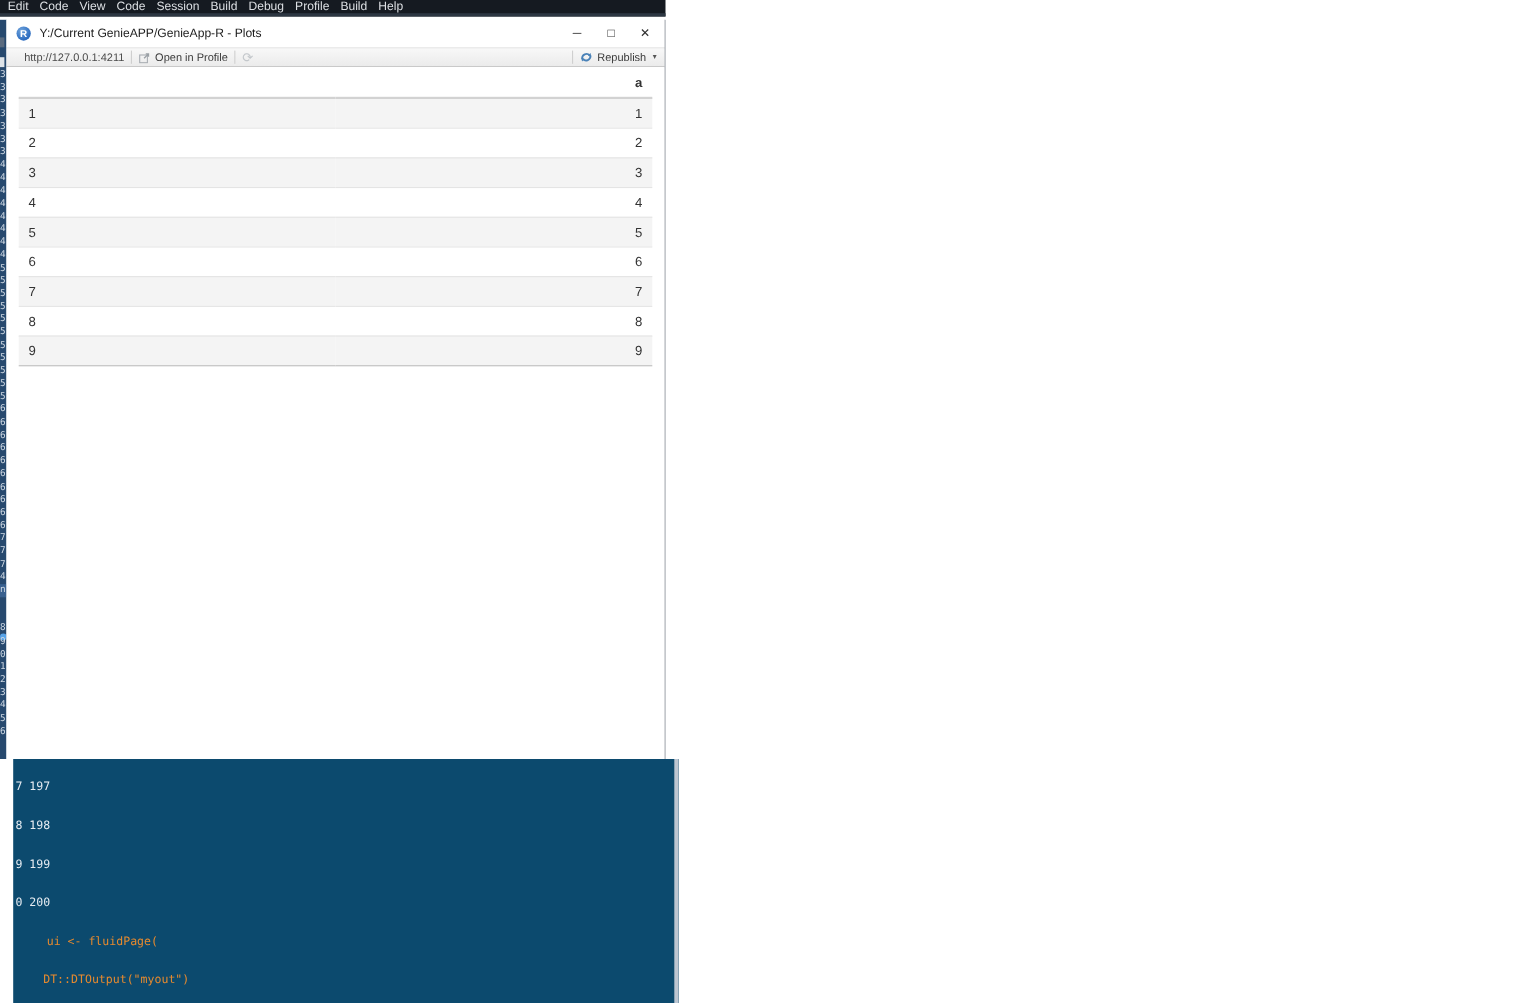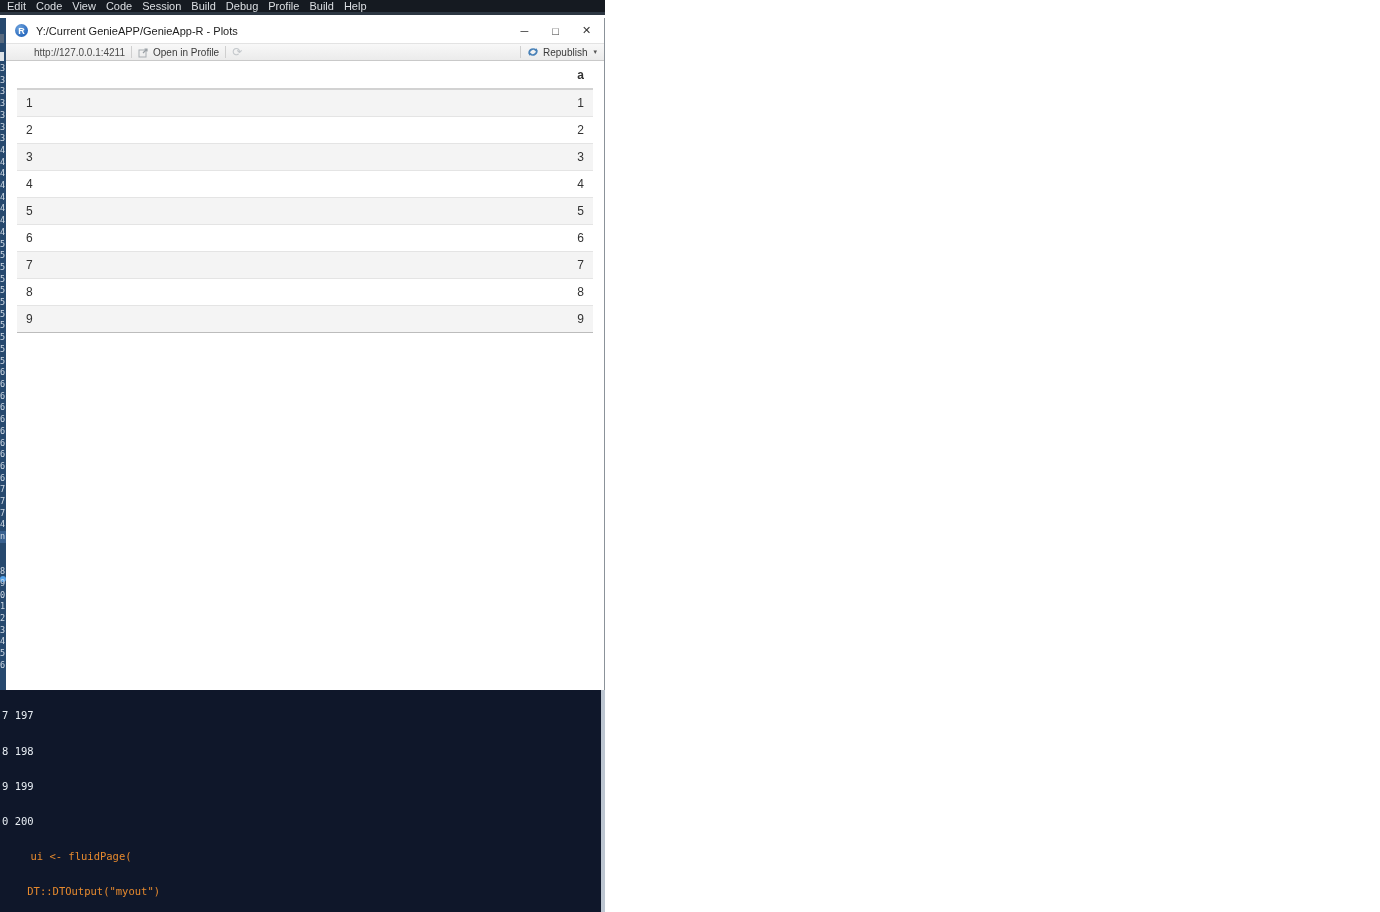--- a/index.html
+++ b/index.html
@@ -37,21 +37,21 @@
             color:#ffffff; font-size:9px; font-weight:bold; }
   .win-title { margin-left:8px; font-size:11px; color:#1c1c1c; white-space:nowrap; }
   .win-controls { position:absolute; right:2px; top:0; height:25px; display:flex; }
   .win-btn { width:31px; height:25px; display:flex; align-items:center; justify-content:center;
              color:#333333; font-size:11px; cursor:default; }
 
   .browser-toolbar { position:relative; height:18px;
                      background:linear-gradient(#f8f8f8,#ebebeb);
                      border-top:1px solid #e3e3e3; border-bottom:1px solid #c9c9c9;
                      display:flex; align-items:center; font-size:10px; color:#3a3a3a; }
-  .tb-url { margin-left:28px; color:#4a4a4a; }
+  .tb-url { margin-left:16px; color:#4a4a4a; }
   .tb-sep { width:1px; height:12px; background:#cfcfcf; margin:0 6px; }
   .oib-icon { display:inline-flex; margin-right:4px; }
   .refresh-icon { color:#c3c7cb; font-size:12px; line-height:10px; }
   .tb-spacer { flex:1; }
   .republish { display:flex; align-items:center; margin-right:7px; }
   .republish-icon { display:inline-flex; margin-right:4px; }
   .caret { font-size:7px; color:#555555; margin-left:6px; }
 
   
   .content { position:relative; width:100%; height:629px; background:#ffffff; }
@@ -61,22 +61,22 @@
   table.dt thead th { height:27px; font-weight:bold; text-align:right;
                       padding-right:9px; border-bottom:2px solid #d2d2d2; }
   table.dt thead th.rowname-h { text-align:left; padding-left:9px; }
   table.dt tbody tr { border-top:1px solid #e4e4e4; }
   table.dt tbody tr:nth-child(odd) { background:#f4f4f4; }
   table.dt td { height:27px; }
   table.dt td.rn { text-align:left; padding-left:9px; width:50%; }
   table.dt td.val { text-align:right; padding-right:9px; }
 
   
-  .console { position:absolute; left:0; top:690px; width:605px; height:222px;
-             background:#0f172a; overflow:hidden; }
+  .console { position:absolute; left:12px; top:690px; width:605px; height:222px;
+             background:#0c4a6e; overflow:hidden; }
   .console-lines { position:absolute; left:2px; top:-3px;
                    font-family:"DejaVu Sans Mono","Liberation Mono", monospace;
                    font-size:10.5px; line-height:11.72px; white-space:pre; }
   .ln { height:11.72px; }
   .ln-out  { color:#e6ecf2; }
   .ln-code { color:#e78a2e;text-align:center; }
   .console-scrollbar { position:absolute; right:0; top:0; width:4px; height:222px;
                        background:#bdc6d1; }
 </style>
 </head>

